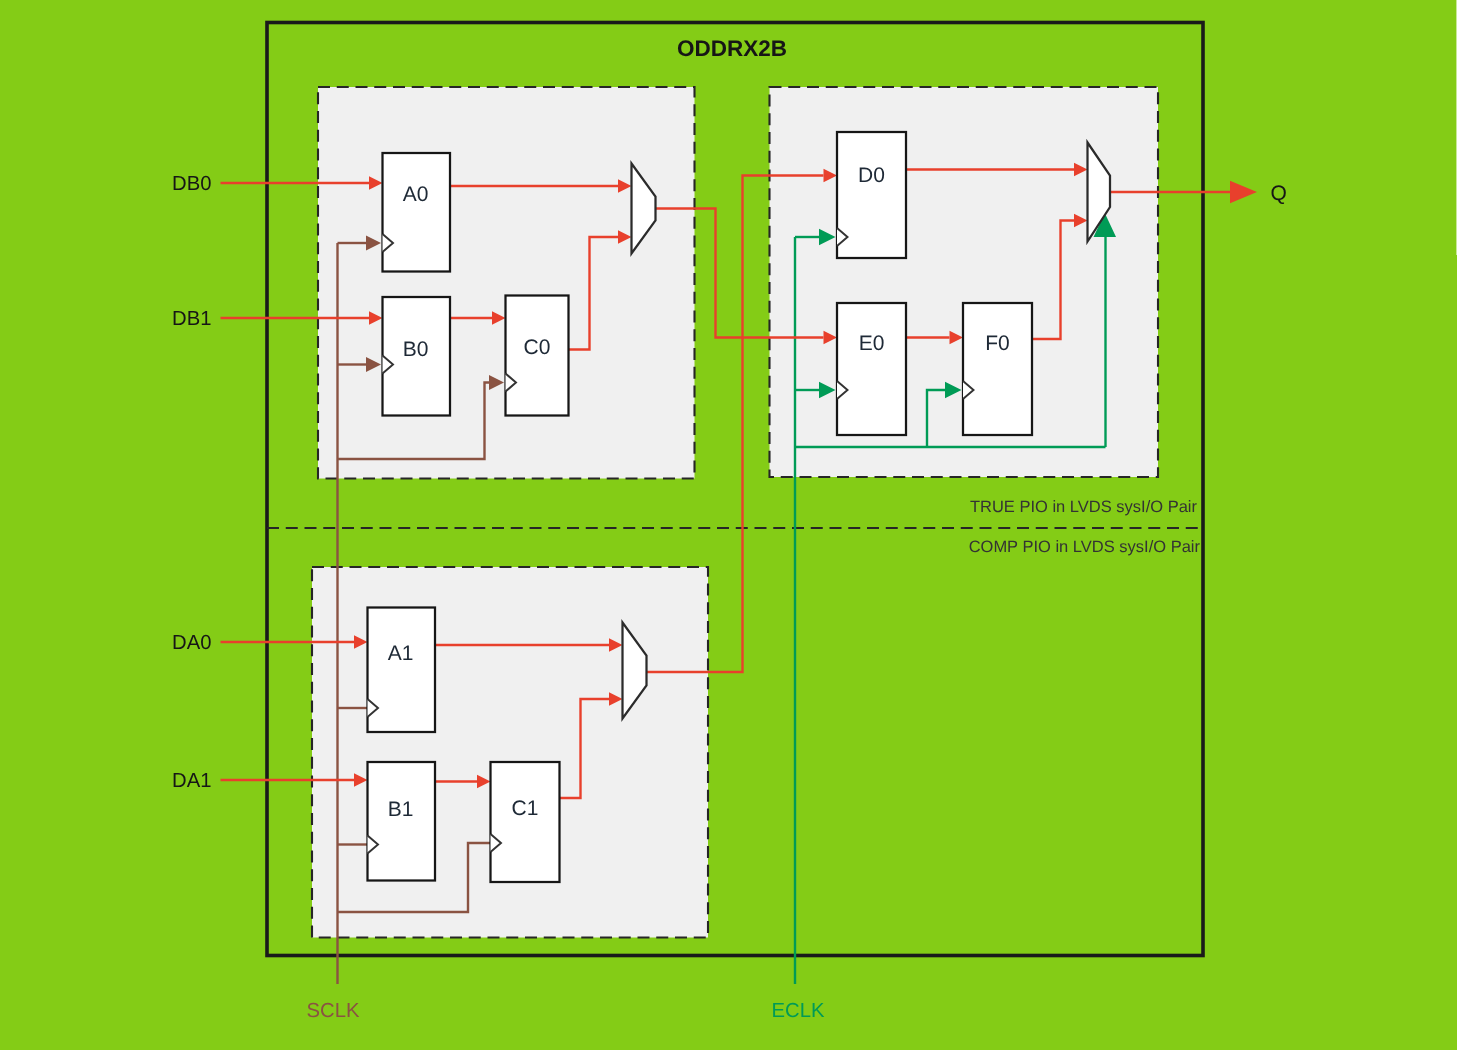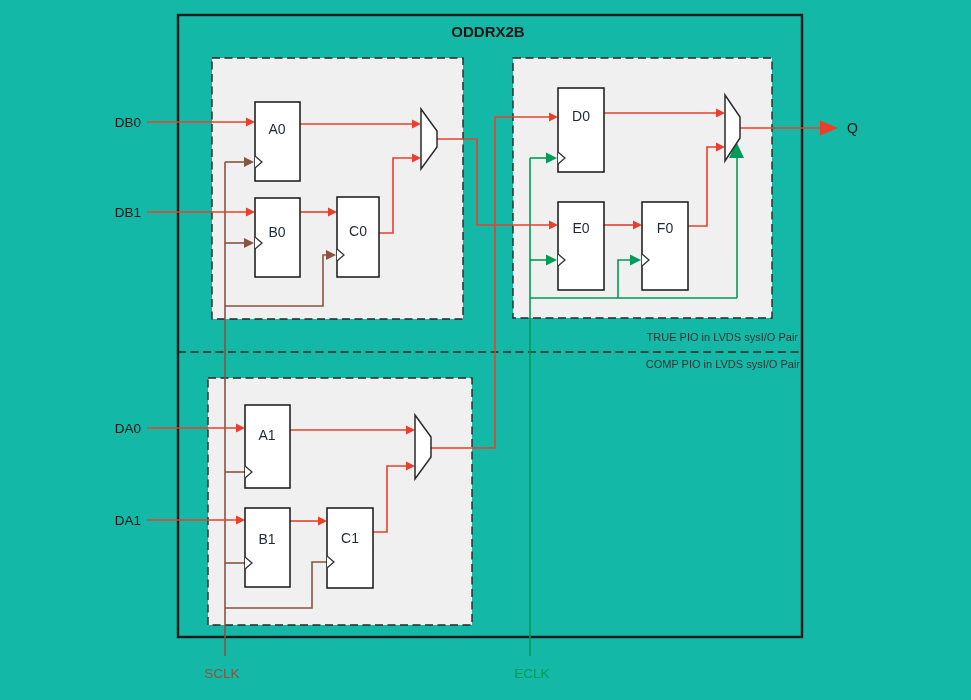--- a/index.html
+++ b/index.html
@@ -1,16 +1,16 @@
 <!DOCTYPE html>
 <html style="--data_path: #e8402c; --sclk_path: #8a5342; --eclk_path: #009b56; --region_fill: #f0f0f0; --outline: #1a1a1a;"><head>
 <meta charset="utf-8">
 <style>
   html,body{margin:0;padding:0;background:#ffffff;}
-  .stage{position:relative;width:971px;height:700px;background:#14b8a6;overflow:hidden;
+  .stage{position:relative;width:971px;height:700px;background:#84cc16;overflow:hidden;
          font-family:"Liberation Sans","DejaVu Sans",sans-serif;}
   svg{display:block;}
   
   .outer-box{fill:none;stroke:var(--outline);stroke-width:2.4;}
   .dashed-box{fill:var(--region_fill);stroke:#262626;stroke-width:1.4;stroke-dasharray:8 4.5;}
   .divider{fill:none;stroke:#262626;stroke-width:1.4;stroke-dasharray:8 4.5;}
   .ff-box{fill:#ffffff;stroke:#161616;stroke-width:1.5;}
   .mux{fill:#ffffff;stroke:#2b2b2b;stroke-width:1.5;}
   .chevron{fill:#ffffff;stroke:#333333;stroke-width:1.3;}
   

